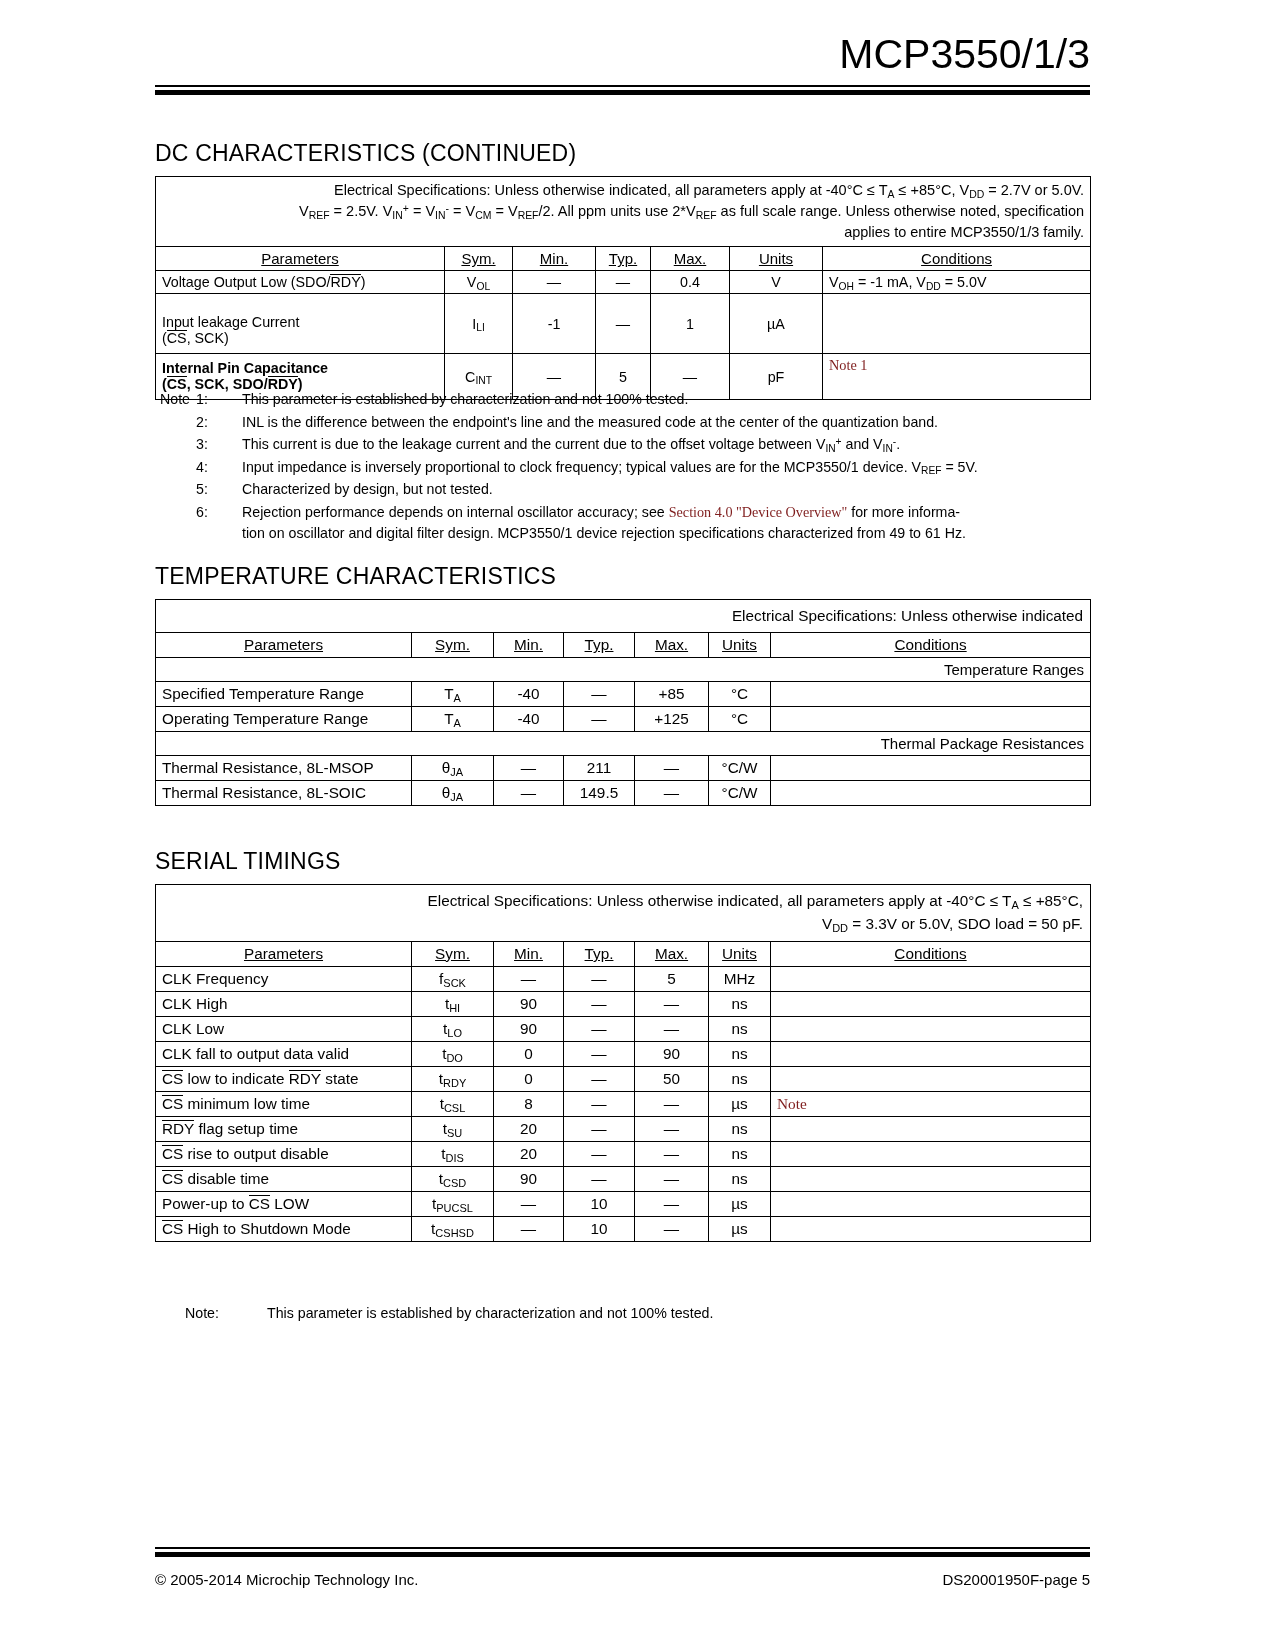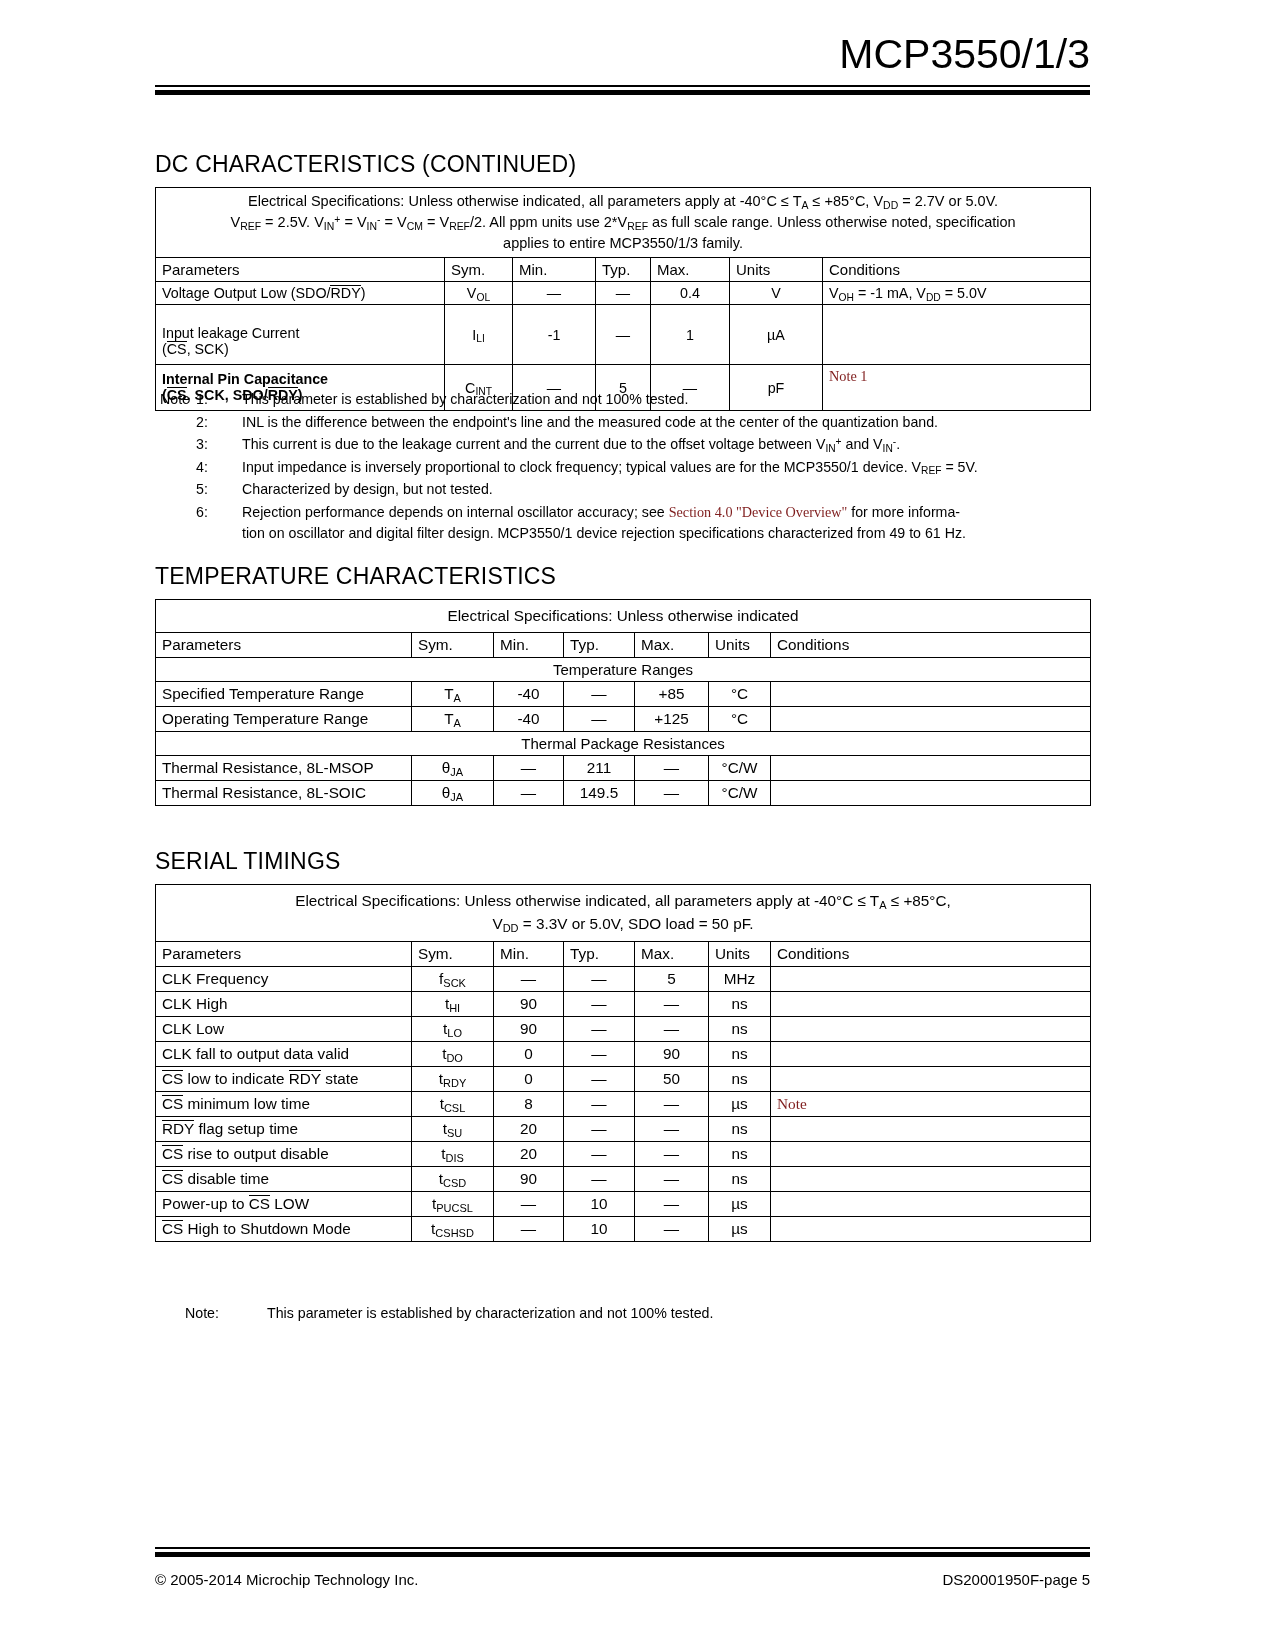--- a/index.html
+++ b/index.html
@@ -60,35 +60,36 @@
     table-layout: fixed;
     font-size: 14.3px;
   }
   table.spec td, table.spec th {
     border: 1px solid #000;
     padding: 3px 6px;
     vertical-align: middle;
     font-weight: normal;
   }
   .condrow td {
-    text-align: center;
+    text-align: right;
     font-size: 14.5px;
     padding: 4px 7px 5px 7px;
     line-height: 1.45;
   }
   .hdrrow td {
-    text-align: left;
+    text-align: center;
     font-size: 15px;
     padding: 5px 4px;
     border-bottom-width: 3px;
+    text-decoration: underline;
   }
   .prm { text-align: left; }
   .ctr { text-align: center; }
   .grouprow td {
-    text-align: center;
+    text-align: right;
     font-size: 15px;
     padding: 4px 7px;
   }
   .big td { font-size: 15.3px; padding: 5px 7px; }
 
   sub {
     font-size: 0.72em;
     vertical-align: baseline;
     position: relative;
     top: 0.27em;
@@ -152,21 +153,21 @@
 <body>
 
 <div class="page">
 
   <div class="doc-header">
     <div class="doc-title">MCP3550/1/3</div>
     <div class="rule-thin"></div>
     <div class="rule-thick"></div>
   </div>
 
-  <div style="position:absolute; left:155px; top:151px; width:935px;">
+  <div style="position:absolute; left:155px; top:140px; width:935px;">
     <div class="section-heading">DC CHARACTERISTICS (CONTINUED)</div>
 
     <table class="spec" style="margin-top:9px;">
       <colgroup>
         <col style="width:289px">
           <col style="width:68px">
           <col style="width:83px">
         <col style="width:55px">
           <col style="width:79px">
           <col style="width:93px">

